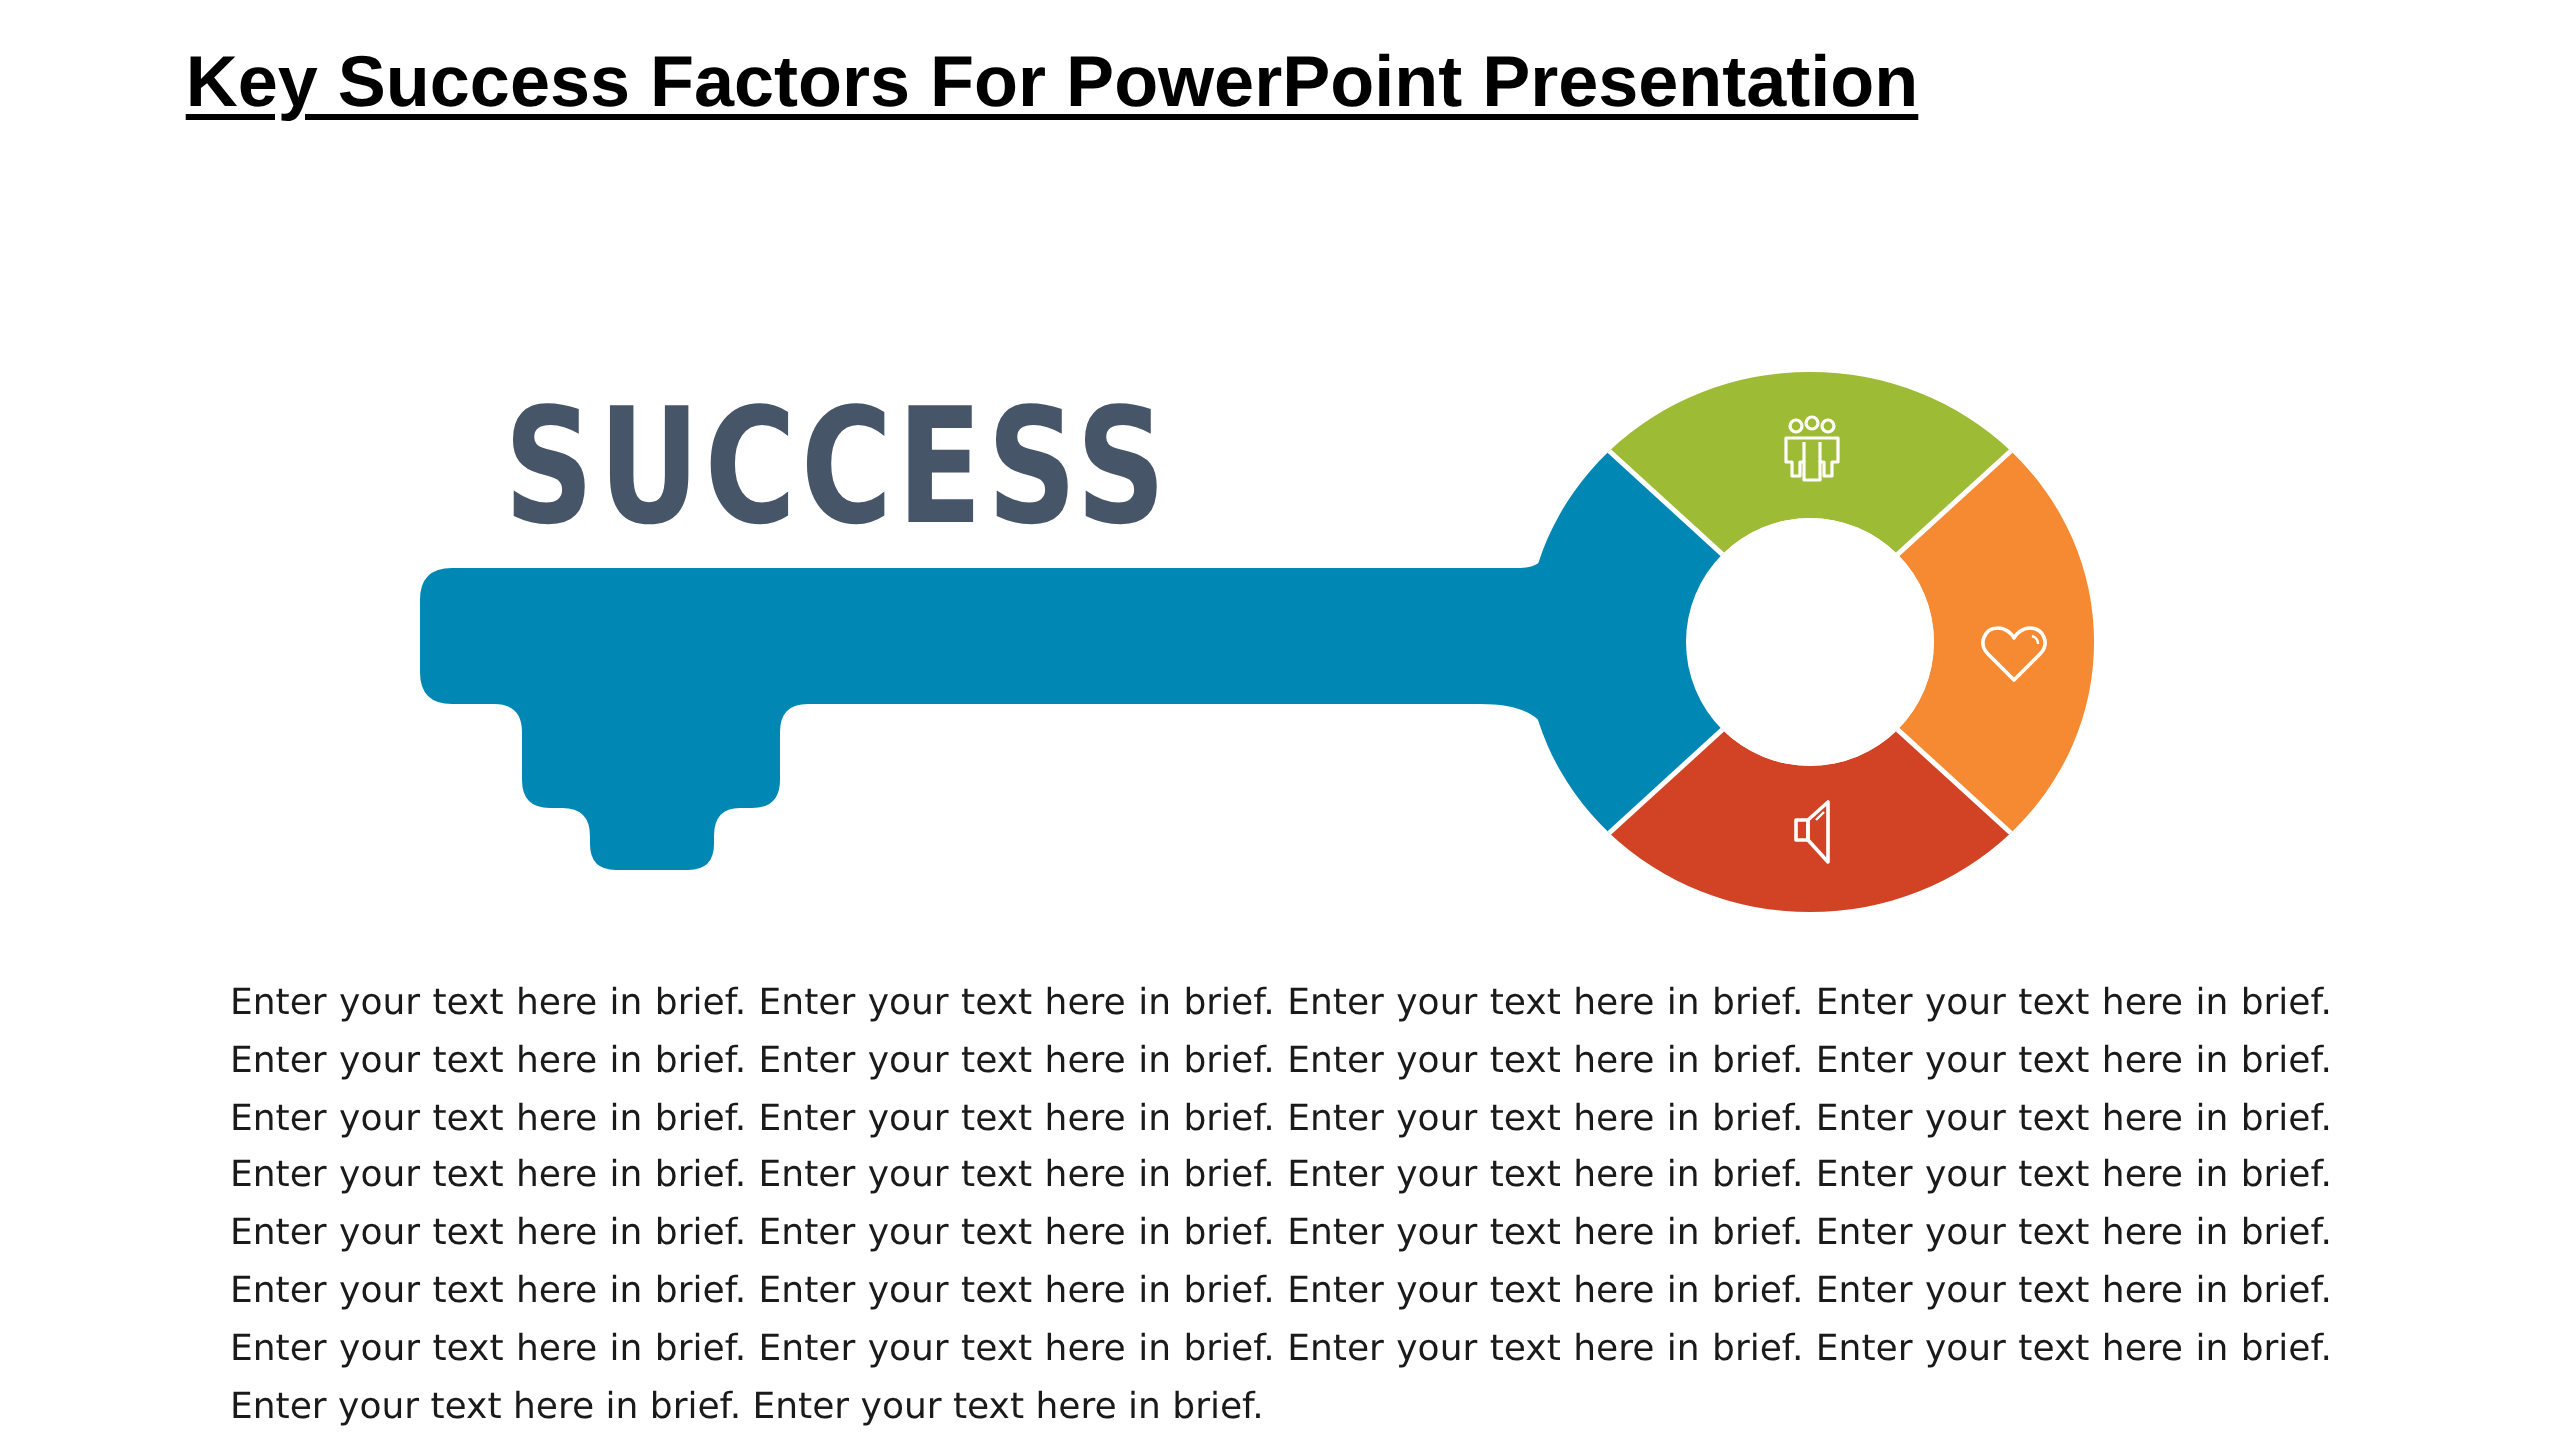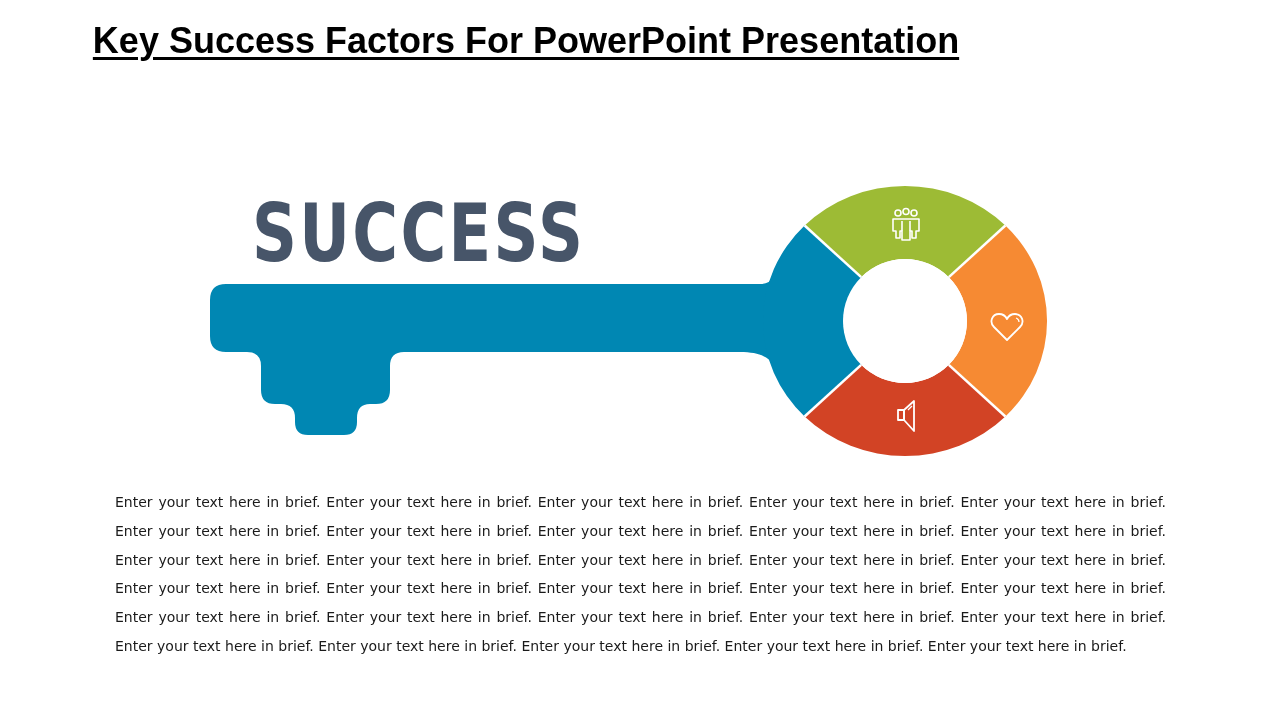--- a/index.html
+++ b/index.html
@@ -12,21 +12,21 @@
   .title span { text-decoration: underline; text-decoration-thickness: 3px; text-underline-offset: 4px; }
   .diagram { position: absolute; left: 0; top: 0; width: 1280px; height: 720px; }
   .success-word {
     position: absolute; left: 252px; top: 186px;
     font-family: "DejaVu Sans", sans-serif; font-weight: bold; font-size: 80px;
     color: #475569; letter-spacing: 3px; line-height: 96px;
     transform: scaleX(0.78); transform-origin: left top;
   }
   .body-text {
     position: absolute; left: 115px; top: 488px; width: 1051px;
-    font-family: "DejaVu Sans", sans-serif; font-size: 14px; line-height: 28.8px;
+    font-family: "DejaVu Sans", sans-serif; font-size: 18px; line-height: 28.8px;
     color: #1a1a1a; text-align: justify;
   }
 </style>
 </head>
 <body>
 
 <div class="title"><span>Key Success Factors For PowerPoint Presentation</span></div>
 
 <svg class="diagram" width="1280" height="720" viewBox="0 0 1280 720" xmlns="http://www.w3.org/2000/svg">
 

